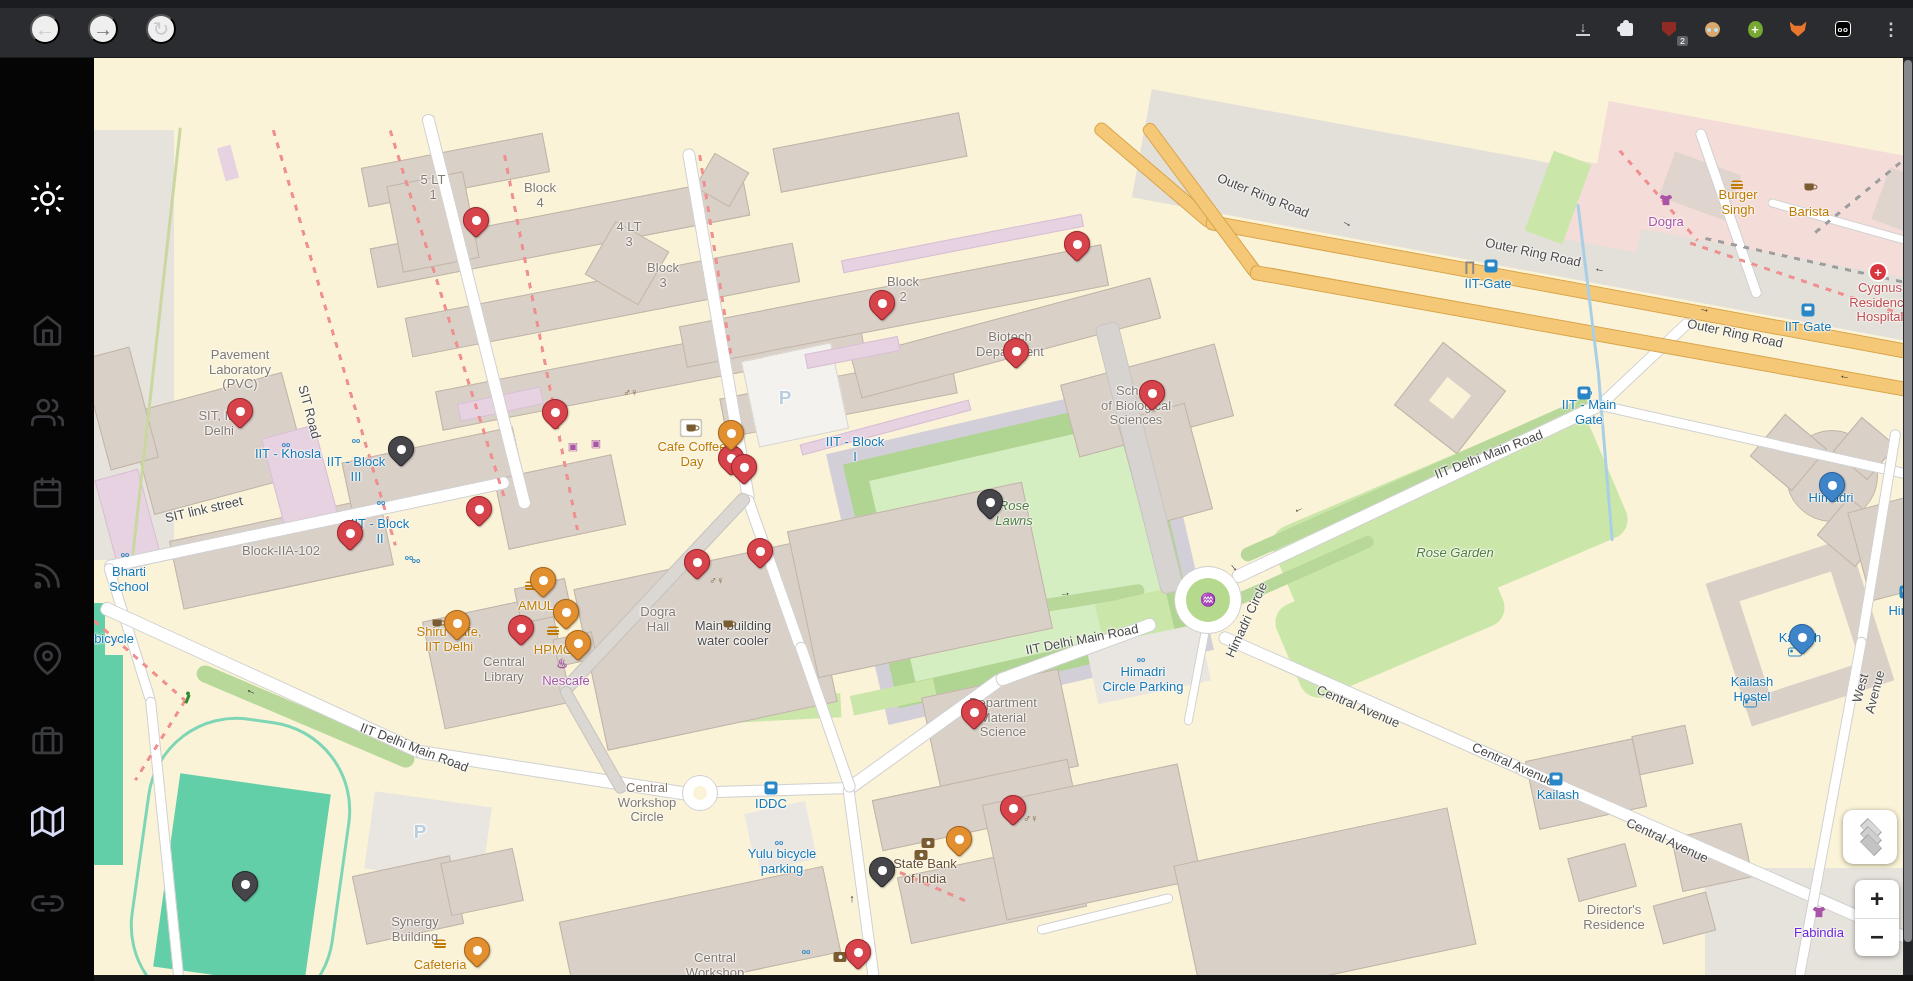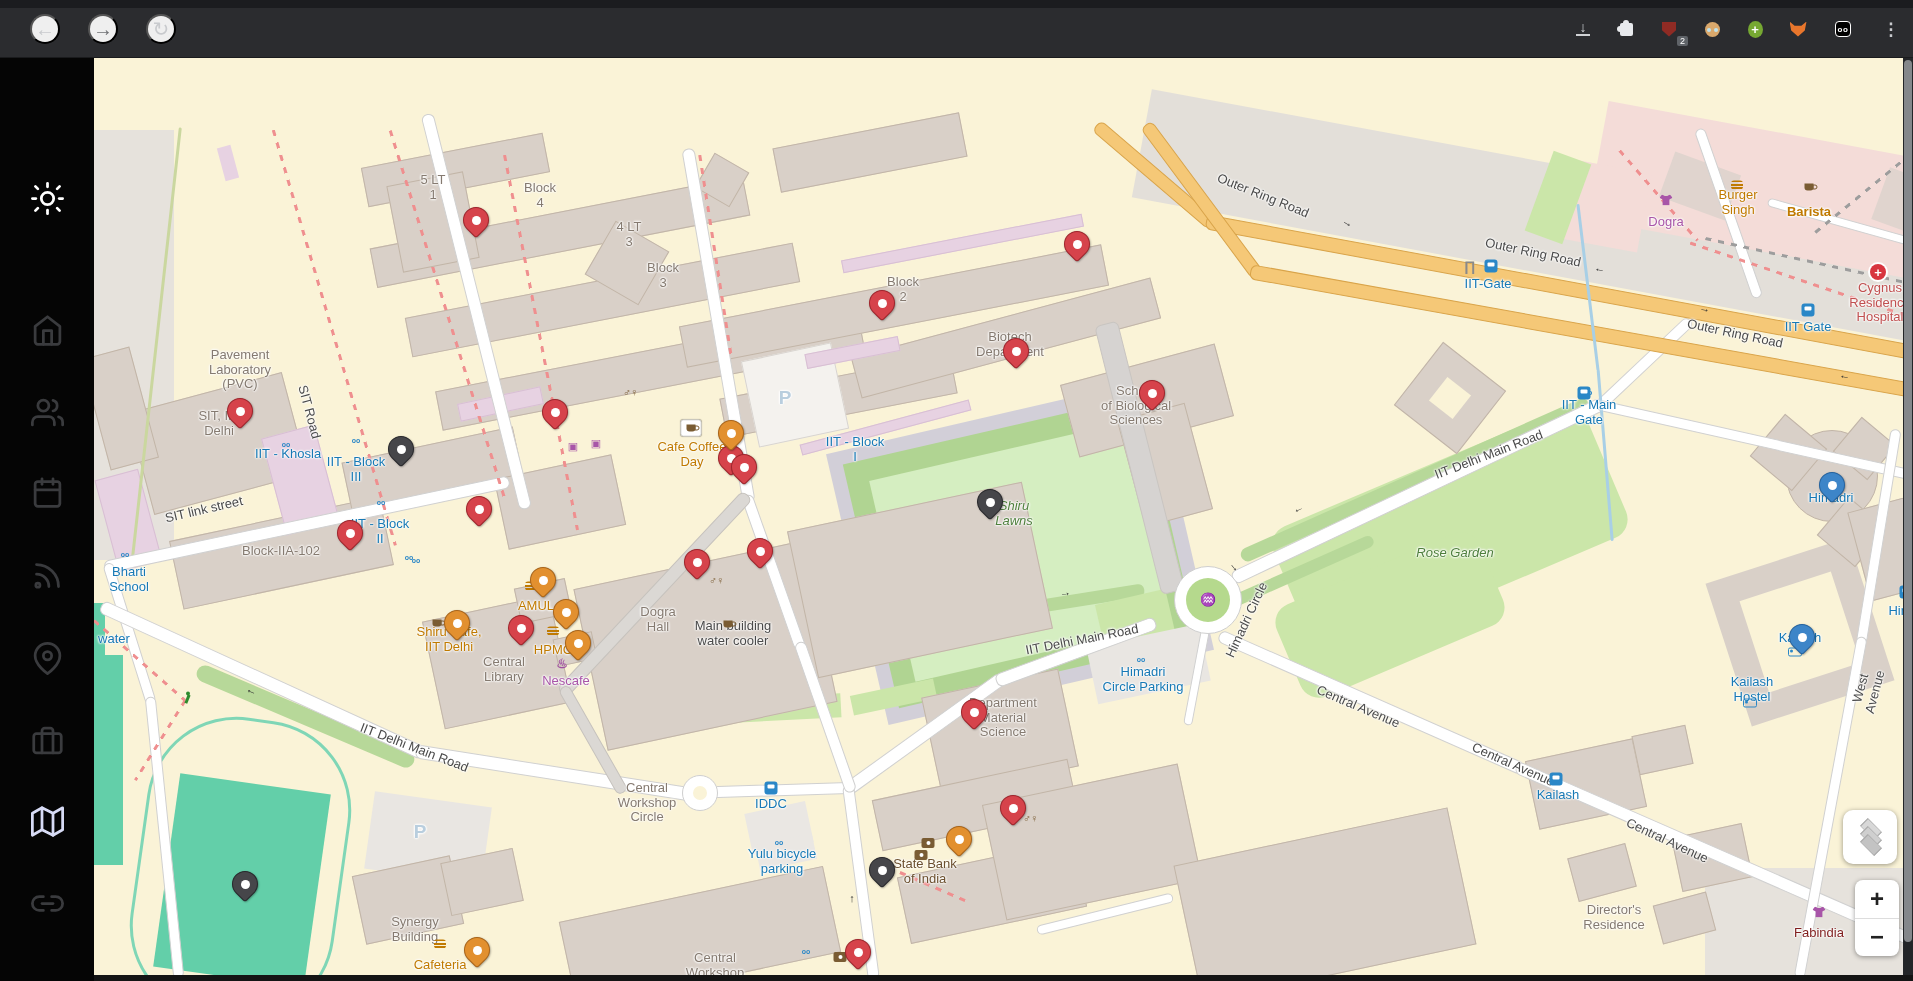--- a/index.html
+++ b/index.html
@@ -355,56 +355,56 @@
       <div class="mlabel" style="left: 215px; top: 354px; color: rgb(74, 74, 74); font-size: 13px; transform: translate(-50%, -50%) rotate(75deg);">SIT Road</div>
       <div class="mlabel" style="left: 194px; top: 396px; color: rgb(23, 121, 181); font-size: 13px; transform: translate(-50%, -50%) rotate(0deg);">IIT - Khosla</div>
       <div class="mlabel" style="left: 262px; top: 412px; color: rgb(23, 121, 181); font-size: 13px; transform: translate(-50%, -50%) rotate(0deg);">IIT - Block
 III</div>
       <div class="mlabel" style="left: 110px; top: 452px; color: rgb(74, 74, 74); font-size: 13px; transform: translate(-50%, -50%) rotate(-13deg);">SIT link street</div>
       <div class="mlabel" style="left: 187px; top: 493px; color: rgb(133, 122, 112); font-size: 13px; transform: translate(-50%, -50%) rotate(0deg);">Block-IIA-102</div>
       <div class="mlabel" style="left: 286px; top: 474px; color: rgb(23, 121, 181); font-size: 13px; transform: translate(-50%, -50%) rotate(0deg);">IIT - Block
 II</div>
       <div class="mlabel" style="left: 35px; top: 522px; color: rgb(23, 121, 181); font-size: 13px; transform: translate(-50%, -50%) rotate(0deg);">Bharti
 School</div>
-      <div class="mlabel" style="left: 20px; top: 581px; color: rgb(23, 121, 181); font-size: 13px; transform: translate(-50%, -50%) rotate(0deg);">water</div>
+      <div class="mlabel" style="left: 20px; top: 581px; color: rgb(23, 121, 181); font-size: 13px; transform: translate(-50%, -50%) rotate(0deg);">bicycle</div>
       <div class="mlabel" style="left: 355px; top: 582px; color: rgb(192, 122, 0); font-size: 13px; transform: translate(-50%, -50%) rotate(0deg);">Shiru Cafe,
 IIT Delhi</div>
       <div class="mlabel" style="left: 442px; top: 548px; color: rgb(192, 122, 0); font-size: 13px; transform: translate(-50%, -50%) rotate(0deg);">AMUL</div>
       <div class="mlabel" style="left: 459px; top: 592px; color: rgb(192, 122, 0); font-size: 13px; transform: translate(-50%, -50%) rotate(0deg);">HPMC</div>
       <div class="mlabel" style="left: 472px; top: 623px; color: rgb(168, 85, 168); font-size: 13px; transform: translate(-50%, -50%) rotate(0deg);">Nescafe</div>
       <div class="mlabel" style="left: 410px; top: 612px; color: rgb(133, 122, 112); font-size: 13px; transform: translate(-50%, -50%) rotate(0deg);">Central
 Library</div>
       <div class="mlabel" style="left: 564px; top: 562px; color: rgb(133, 122, 112); font-size: 13px; transform: translate(-50%, -50%) rotate(0deg);">Dogra
 Hall</div>
       <div class="mlabel" style="left: 639px; top: 576px; color: rgb(74, 74, 74); font-size: 13px; transform: translate(-50%, -50%) rotate(0deg);">Main building
 water cooler</div>
       <div class="mlabel" style="left: 598px; top: 397px; color: rgb(192, 122, 0); font-size: 13px; transform: translate(-50%, -50%) rotate(0deg);">Cafe Coffee
 Day</div>
       <div class="mlabel" style="left: 761px; top: 392px; color: rgb(23, 121, 181); font-size: 13px; transform: translate(-50%, -50%) rotate(0deg);">IIT - Block
 I</div>
-      <div class="mlabel" style="left: 920px; top: 456px; color: rgb(78, 127, 60); font-size: 13px; font-style: italic; transform: translate(-50%, -50%) rotate(0deg);">Shiru
+      <div class="mlabel" style="left: 920px; top: 456px; color: rgb(78, 127, 60); font-size: 13px; font-style: italic; transform: translate(-50%, -50%) rotate(0deg);">Rose
 Lawns</div>
       <div class="mlabel" style="left: 320px; top: 690px; color: rgb(74, 74, 74); font-size: 13px; transform: translate(-50%, -50%) rotate(21deg);">IIT Delhi Main Road</div>
       <div class="mlabel" style="left: 988px; top: 582px; color: rgb(74, 74, 74); font-size: 13px; transform: translate(-50%, -50%) rotate(-11deg);">IIT Delhi Main Road</div>
       <div class="mlabel" style="left: 1395px; top: 397px; color: rgb(74, 74, 74); font-size: 13px; transform: translate(-50%, -50%) rotate(-21deg);">IIT Delhi Main Road</div>
       <div class="mlabel" style="left: 1361px; top: 495px; color: rgb(78, 127, 60); font-size: 13px; font-style: italic; transform: translate(-50%, -50%) rotate(0deg);">Rose Garden</div>
       <div class="mlabel" style="left: 1153px; top: 562px; color: rgb(74, 74, 74); font-size: 13px; transform: translate(-50%, -50%) rotate(-65deg);">Himadri Circle</div>
       <div class="mlabel" style="left: 1049px; top: 622px; color: rgb(23, 121, 181); font-size: 13px; transform: translate(-50%, -50%) rotate(0deg);">Himadri
 Circle Parking</div>
       <div class="mlabel" style="left: 1394px; top: 226px; color: rgb(23, 121, 181); font-size: 13px; transform: translate(-50%, -50%) rotate(0deg);">IIT-Gate</div>
       <div class="mlabel" style="left: 1714px; top: 269px; color: rgb(23, 121, 181); font-size: 13px; transform: translate(-50%, -50%) rotate(0deg);">IIT Gate</div>
       <div class="mlabel" style="left: 1495px; top: 355px; color: rgb(23, 121, 181); font-size: 13px; transform: translate(-50%, -50%) rotate(0deg);">IIT - Main
 Gate</div>
       <div class="mlabel" style="left: 1169px; top: 138px; color: rgb(74, 74, 74); font-size: 13px; transform: translate(-50%, -50%) rotate(22deg);">Outer Ring Road</div>
       <div class="mlabel" style="left: 1439px; top: 195px; color: rgb(74, 74, 74); font-size: 13px; transform: translate(-50%, -50%) rotate(12deg);">Outer Ring Road</div>
       <div class="mlabel" style="left: 1641px; top: 276px; color: rgb(74, 74, 74); font-size: 13px; transform: translate(-50%, -50%) rotate(12deg);">Outer Ring Road</div>
       <div class="mlabel" style="left: 1572px; top: 164px; color: rgb(168, 85, 168); font-size: 13px; transform: translate(-50%, -50%) rotate(0deg);">Dogra</div>
       <div class="mlabel" style="left: 1644px; top: 145px; color: rgb(192, 122, 0); font-size: 13px; transform: translate(-50%, -50%) rotate(0deg);">Burger
 Singh</div>
-      <div class="mlabel" style="left: 1715px; top: 154px; color: rgb(192, 122, 0); font-size: 13px; transform: translate(-50%, -50%) rotate(0deg); font-weight: bold;">Barista</div>
+      <div class="mlabel" style="left: 1715px; top: 154px; color: rgb(192, 122, 0); font-size: 13px; transform: translate(-50%, -50%) rotate(0deg);">Barista</div>
       <div class="mlabel" style="left: 1786px; top: 245px; color: rgb(192, 80, 80); font-size: 13px; transform: translate(-50%, -50%) rotate(0deg);">Cygnus
 Residence
 Hospital</div>
       <div class="mlabel" style="left: 1737px; top: 440px; color: rgb(23, 121, 181); font-size: 13px; transform: translate(-50%, -50%) rotate(0deg);">Himadri</div>
       <div class="mlabel" style="left: 1806px; top: 553px; color: rgb(23, 121, 181); font-size: 13px; transform: translate(-50%, -50%) rotate(0deg);">Him</div>
       <div class="mlabel" style="left: 1706px; top: 580px; color: rgb(23, 121, 181); font-size: 13px; transform: translate(-50%, -50%) rotate(0deg);">Kailash</div>
       <div class="mlabel" style="left: 1658px; top: 632px; color: rgb(23, 121, 181); font-size: 13px; transform: translate(-50%, -50%) rotate(0deg);">Kailash
 Hostel</div>
       <div class="mlabel" style="left: 1464px; top: 737px; color: rgb(23, 121, 181); font-size: 13px; transform: translate(-50%, -50%) rotate(0deg);">Kailash</div>
       <div class="mlabel" style="left: 1264px; top: 649px; color: rgb(74, 74, 74); font-size: 13px; transform: translate(-50%, -50%) rotate(23deg);">Central Avenue</div>
@@ -422,21 +422,21 @@
 parking</div>
       <div class="mlabel" style="left: 831px; top: 814px; color: rgb(107, 79, 46); font-size: 13px; transform: translate(-50%, -50%) rotate(0deg);">State Bank
 of India</div>
       <div class="mlabel" style="left: 321px; top: 872px; color: rgb(133, 122, 112); font-size: 13px; transform: translate(-50%, -50%) rotate(0deg);">Synergy
 Building</div>
       <div class="mlabel" style="left: 346px; top: 907px; color: rgb(192, 122, 0); font-size: 13px; transform: translate(-50%, -50%) rotate(0deg);">Cafeteria</div>
       <div class="mlabel" style="left: 621px; top: 908px; color: rgb(133, 122, 112); font-size: 13px; transform: translate(-50%, -50%) rotate(0deg);">Central
 Workshop</div>
       <div class="mlabel" style="left: 1520px; top: 860px; color: rgb(133, 122, 112); font-size: 13px; transform: translate(-50%, -50%) rotate(0deg);">Director's
 Residence</div>
-      <div class="mlabel" style="left: 1725px; top: 875px; color: #7f1d1d; font-size: 13px; transform: translate(-50%, -50%) rotate(0deg);">Fabindia</div>
+      <div class="mlabel" style="left: 1725px; top: 875px; color: #6d28d9; font-size: 13px; transform: translate(-50%, -50%) rotate(0deg);">Fabindia</div>
       <div class="mlabel" style="left: 326px; top: 774px; color: rgb(185, 206, 222); font-size: 19px; font-weight: bold; transform: translate(-50%, -50%) rotate(0deg);">P</div>
       <div class="mlabel" style="left: 691px; top: 340px; color: rgb(185, 206, 222); font-size: 19px; font-weight: bold; transform: translate(-50%, -50%) rotate(0deg);">P</div>
       <div class="pin red" style="left: 369px; top: 149px;">
         <i></i>
         <u></u>
       </div>
       <div class="pin red" style="left: 970px; top: 173px;">
         <i></i>
         <u></u>
       </div>

